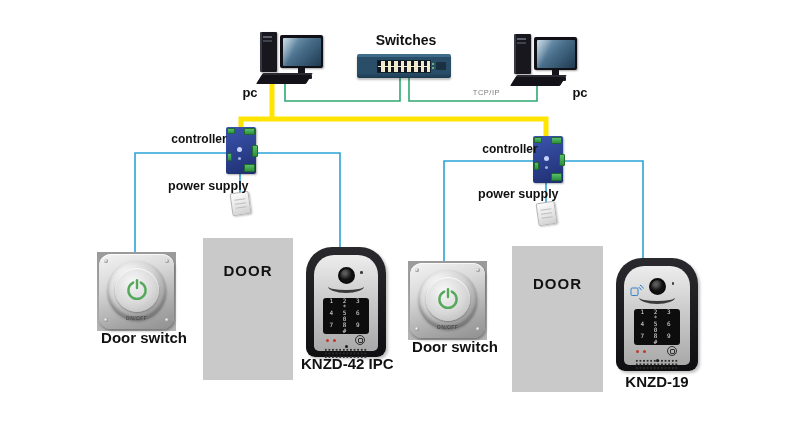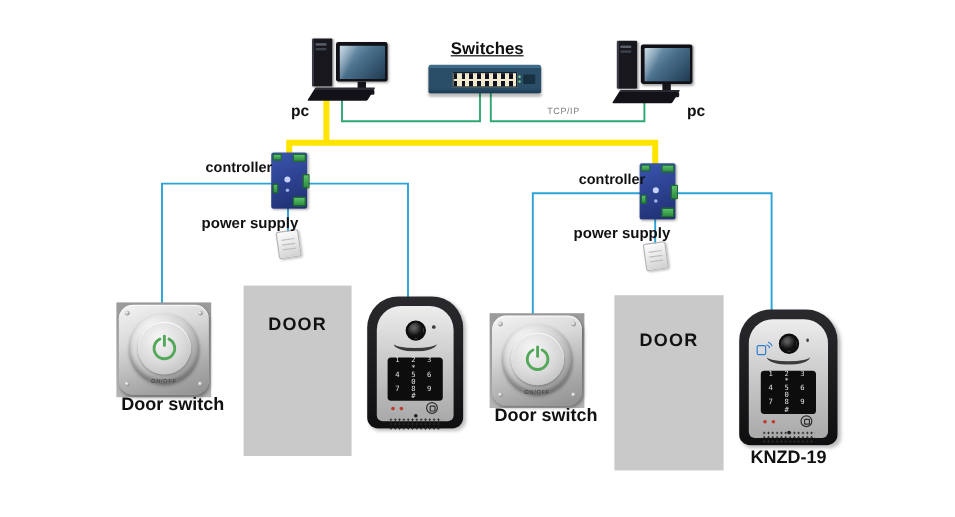--- a/index.html
+++ b/index.html
@@ -7,24 +7,24 @@
     --door-fill:#c9c9c9; --switch-body:#2a4d68; --pcb-blue:#2b3f8c;
     --power-green:#54a85a; --label-color:#111111; --rfid-blue:#2f7fd0;
   }
   html,body{margin:0;padding:0;background:#ffffff;}
   .canvas{position:relative;width:796px;height:431px;background:#ffffff;overflow:hidden;
           font-family:"Liberation Sans",sans-serif;color:var(--label-color);}
   .canvas *{position:absolute;box-sizing:border-box;}
   svg.wires{left:0;top:0;width:796px;height:431px;}
 
   .label{font-weight:700;color:var(--label-color);text-align:center;white-space:nowrap;}
-  .lbl-switches{left:368px;top:32px;width:76px;font-size:14px;text-decoration:underline;}
+  .lbl-switches{left:368px;top:32px;width:76px;font-size:14px;}
   .lbl-pc-left{left:234px;top:85px;width:32px;font-size:13px;}
   .lbl-pc-right{left:564px;top:85px;width:32px;font-size:13px;}
-  .lbl-tcpip{left:456px;top:88px;width:44px;font-size:7.5px;font-weight:400;color:#7c7c7c;letter-spacing:.5px;text-align:left;}
+  .lbl-tcpip{left:456px;top:88px;width:44px;font-size:7.5px;font-weight:400;color:#7c7c7c;letter-spacing:.5px;text-align:right;}
   .lbl-controller-l{left:170px;top:132px;width:58px;font-size:12px;}
   .lbl-controller-r{left:481px;top:142px;width:58px;font-size:12px;}
   .lbl-ps-l{left:168px;top:179px;width:78px;font-size:12.5px;}
   .lbl-ps-r{left:478px;top:187px;width:78px;font-size:12.5px;}
   .lbl-doorswitch-l{left:100px;top:329px;width:88px;font-size:15px;}
   .lbl-doorswitch-r{left:411px;top:338px;width:88px;font-size:15px;}
   .lbl-device-l{left:301px;top:355px;width:92px;font-size:15px;}
   .lbl-device-r{left:617px;top:373px;width:80px;font-size:15px;}
 
   
@@ -223,20 +223,21 @@
         <div class="krow">1 2 3 *</div>
         <div class="krow">4 5 6 0</div>
         <div class="krow">7 8 9 #</div>
       </div>
       <div class="iv-ind-red"></div>
       <div class="iv-ind-btn"></div>
       <div class="iv-speaker"></div>
       <div class="iv-hole"></div>
     </div>
   </div>
+  <div class="label lbl-device-l">KNZD-42 IPC</div>
 
   <div class="controller ctrl-right">
     <div class="tblock tb1"></div>
     <div class="tblock tb2"></div>
     <div class="tblock tb3"></div>
     <div class="tblock tb4"></div>
     <div class="tblock tb5"></div>
     <div class="chip"></div>
   </div>
   <div class="label lbl-controller-r">controller</div>

